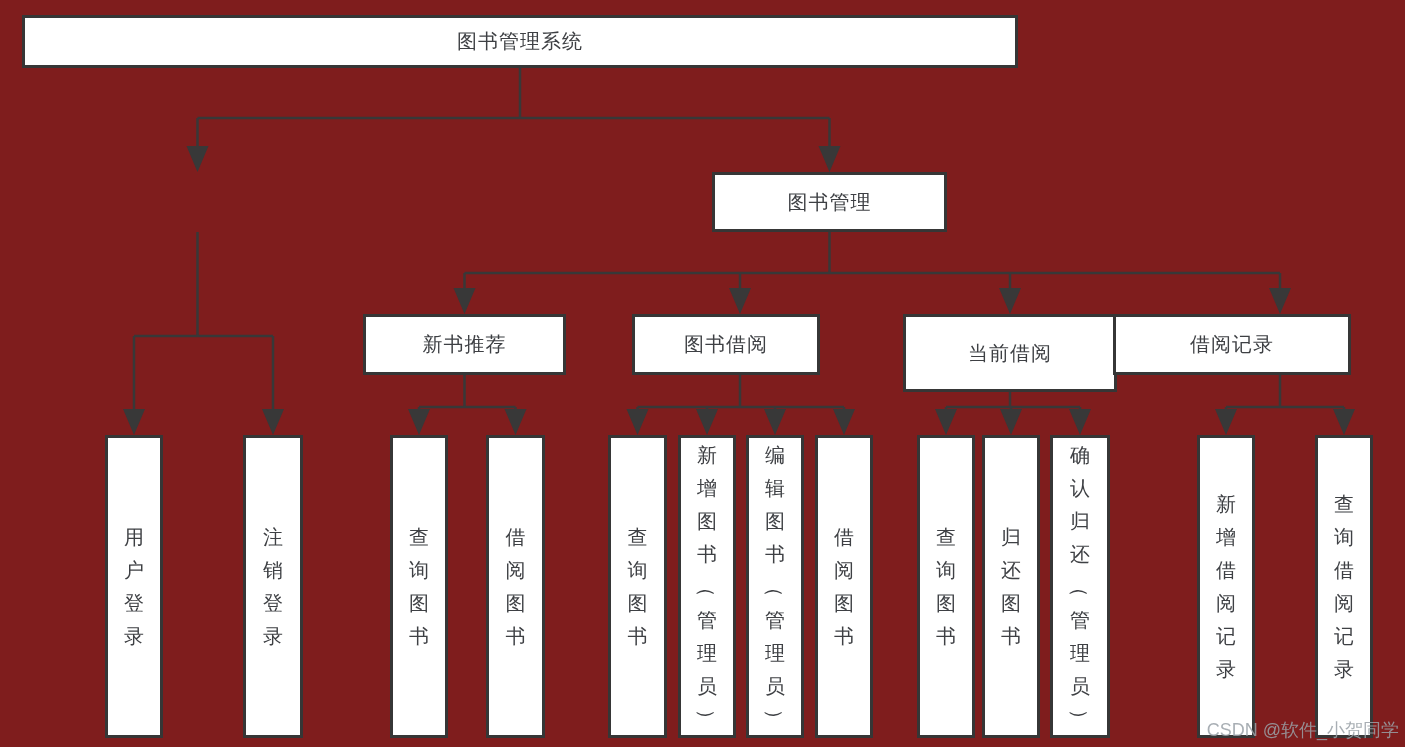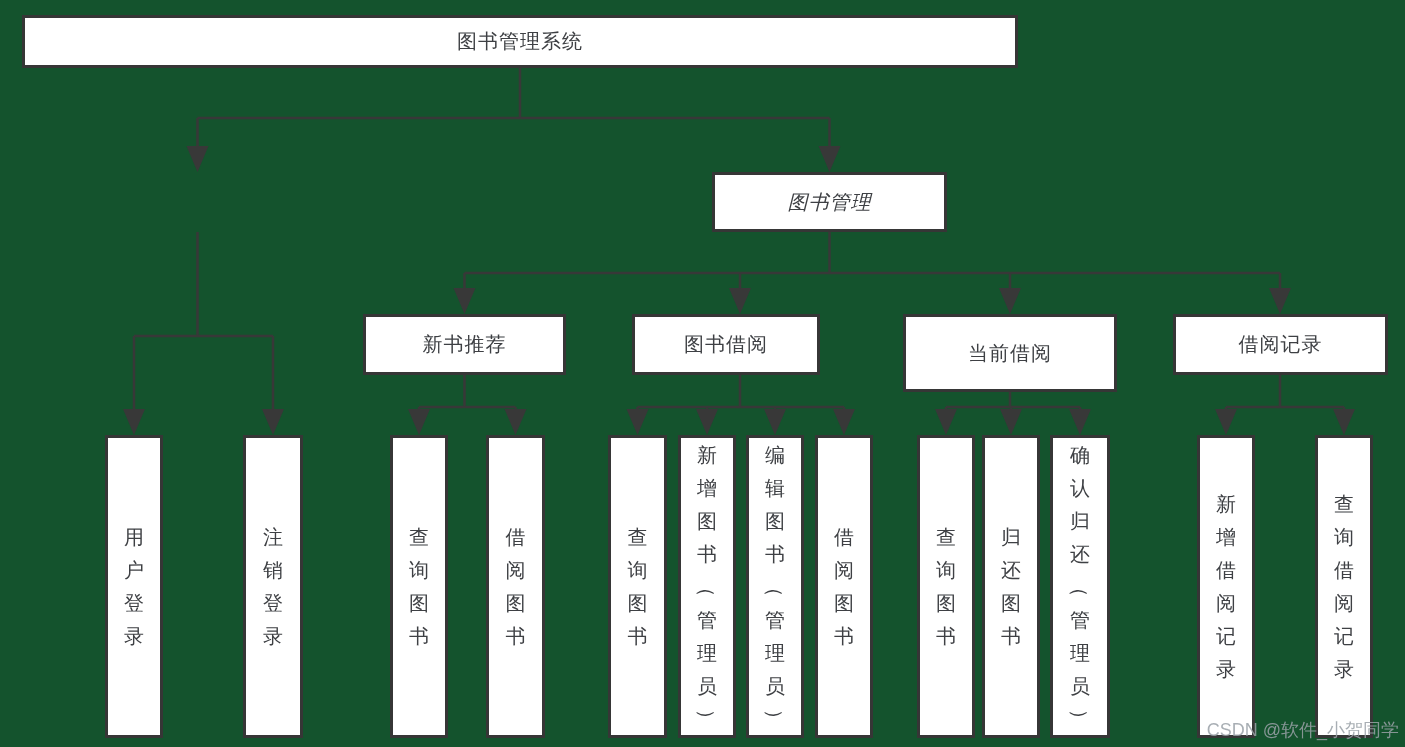--- a/index.html
+++ b/index.html
@@ -1,20 +1,20 @@
 <!DOCTYPE html>
 <html><head>
 <meta charset="utf-8">
 <style>
   html, body { margin: 0; padding: 0; background: #ffffff; }
   .canvas {
     position: relative;
     width: 1405px;
     height: 747px;
-    background: #14532d;
+    background: #7f1d1d;
     font-family: "Liberation Sans", sans-serif;
     overflow: hidden;
   }
   .connectors {
     position: absolute;
     left: 0; top: 0;
     width: 1405px; height: 747px;
     pointer-events: none;
   }
   .node {
@@ -37,25 +37,25 @@
     gap: 13px;
     font-size: 20px;
     line-height: 1;
     letter-spacing: 0;
   }
   .vtext .rot { transform: rotate(90deg); }
 
   
   #n-root      { left: 22px;  top: 15px;  width: 996px; height: 53px; }
   #n-user      { left: 82px;  top: 172px; width: 231px; height: 60px; }
-  #n-mgmt      { left: 712px; top: 172px; width: 235px; height: 60px; font-style: italic; }
+  #n-mgmt      { left: 712px; top: 172px; width: 235px; height: 60px; }
   #n-newbook   { left: 363px; top: 314px; width: 203px; height: 61px; text-align: right; }
   #n-borrow    { left: 632px; top: 314px; width: 188px; height: 61px; }
   #n-current   { left: 903px; top: 314px; width: 214px; height: 78px; }
-  #n-records   { left: 1173px;top: 314px; width: 215px; height: 61px; text-align: right; }
+  #n-records   { left: 1113px;top: 314px; width: 238px; height: 61px; text-align: right; }
 
   .leaf { top: 435px; height: 303px; }
   #l-user-login { left: 105px;  width: 58px; }
   #l-logout     { left: 243px;  width: 60px; }
   #l-nb-query   { left: 390px;  width: 58px; }
   #l-nb-borrow  { left: 486px;  width: 59px; }
   #l-bb-query   { left: 608px;  width: 59px; }
   #l-bb-add     { left: 678px;  width: 58px; }
   #l-bb-edit    { left: 746px;  width: 58px; }
   #l-bb-borrow  { left: 815px;  width: 58px; }

